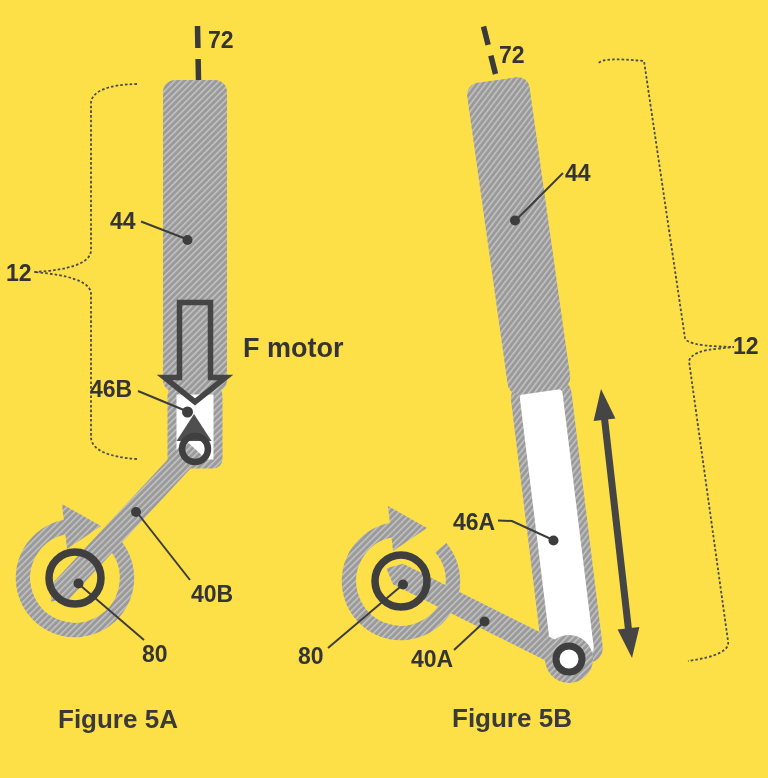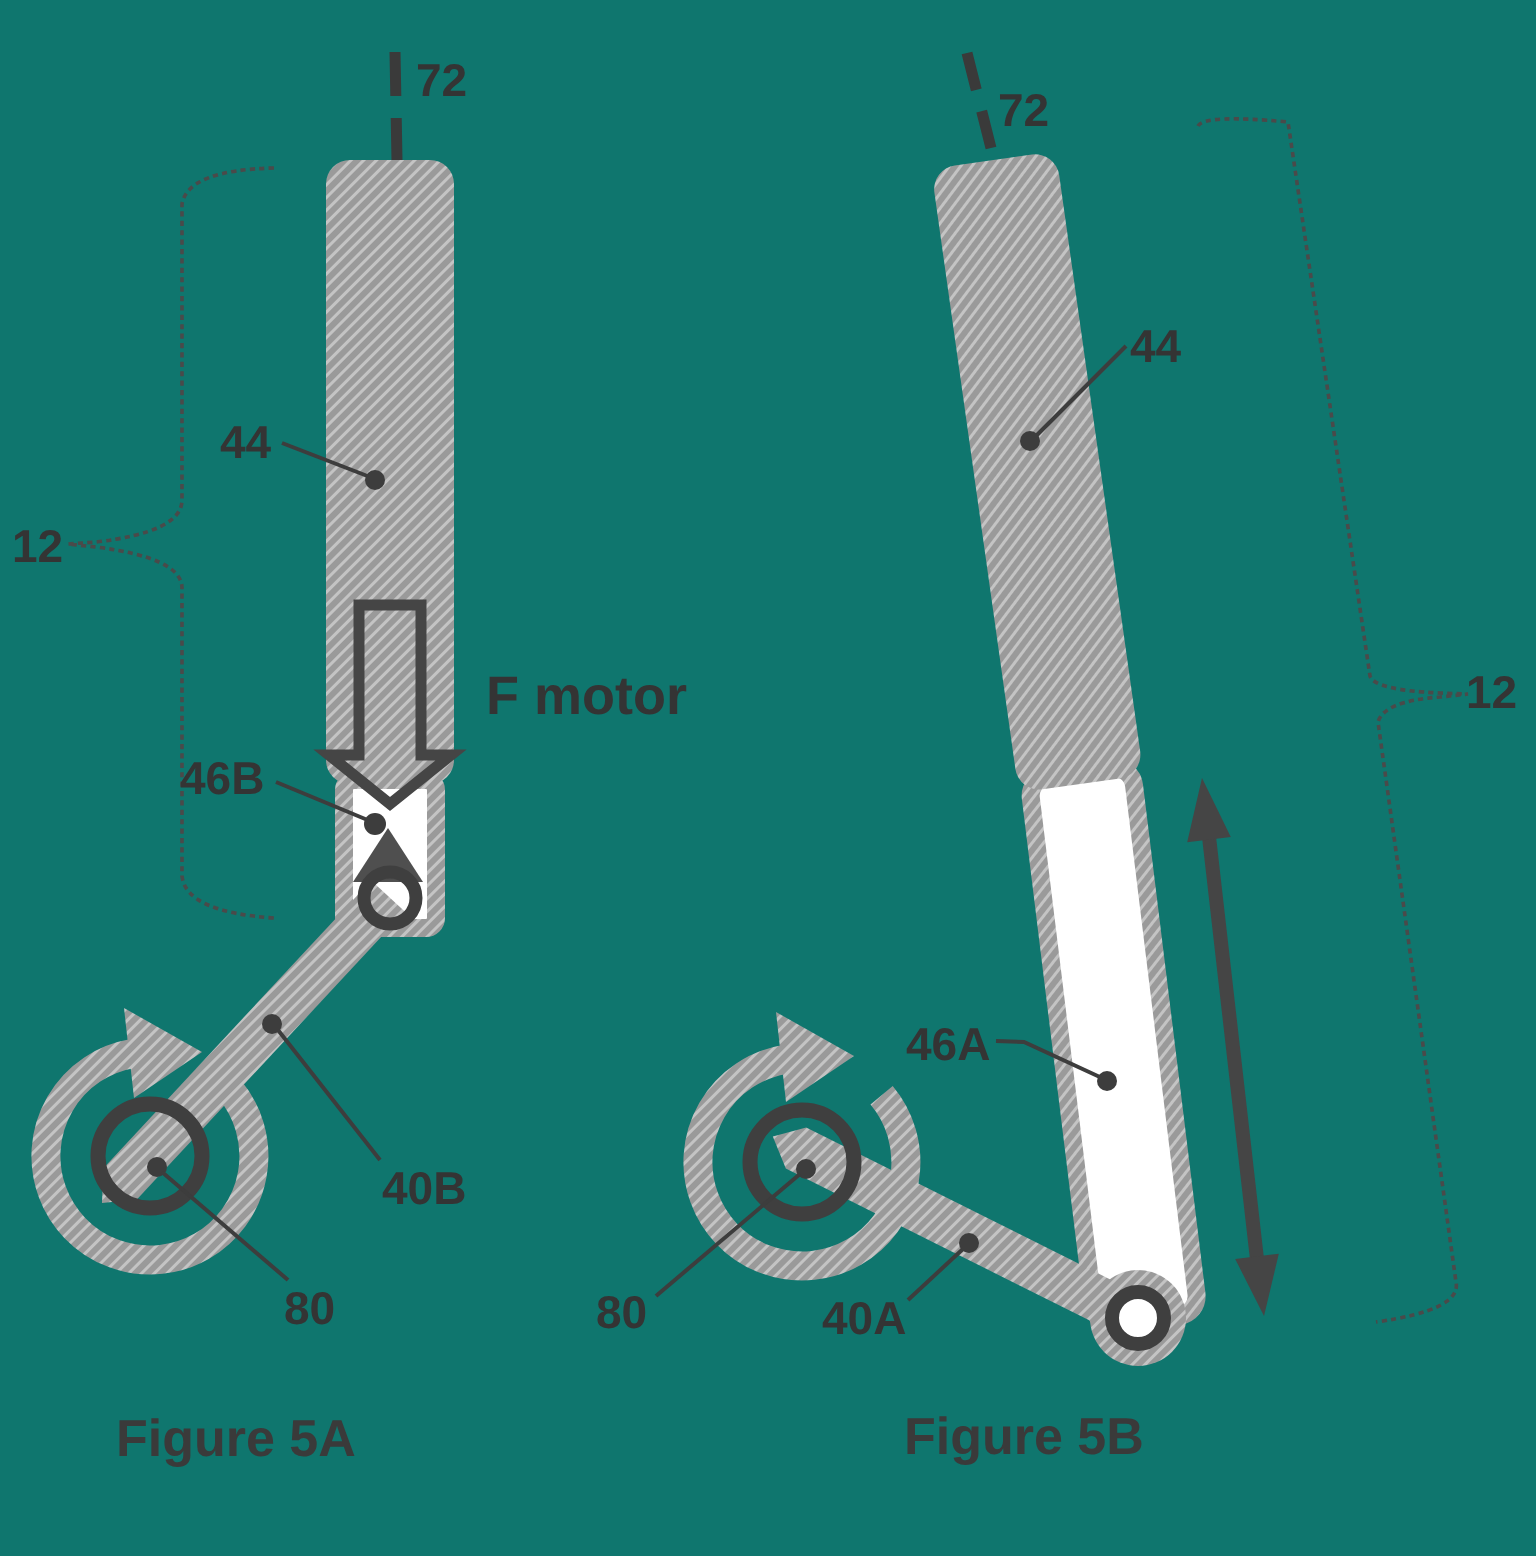--- a/index.html
+++ b/index.html
@@ -1,16 +1,16 @@
 <!DOCTYPE html>
 <html><head>
 <meta charset="utf-8">
 <style>
   html,body{margin:0;padding:0;background:#ffffff;}
-  .stage{position:relative;width:768px;height:778px;background:#0f766e;overflow:hidden;}
+  .stage{position:relative;width:768px;height:778px;background:#fde047;overflow:hidden;}
   svg{display:block;}
   text{font-family:"Liberation Sans","DejaVu Sans",sans-serif;font-weight:bold;fill:#343434;}
   .lbl{font-size:23px;}
   .fm{font-size:27px;}
   .cap{font-size:26px;fill:#3a3a3a;}
   .brace{fill:none;stroke:#4a4a4a;stroke-width:1.8;stroke-dasharray:2.6 2.1;}
   .leader{fill:none;stroke:#3d3d3d;stroke-width:2;}
   .dot{fill:#3d3d3d;}
   .darkring{fill:none;stroke:#3f3f3f;}
 </style>

